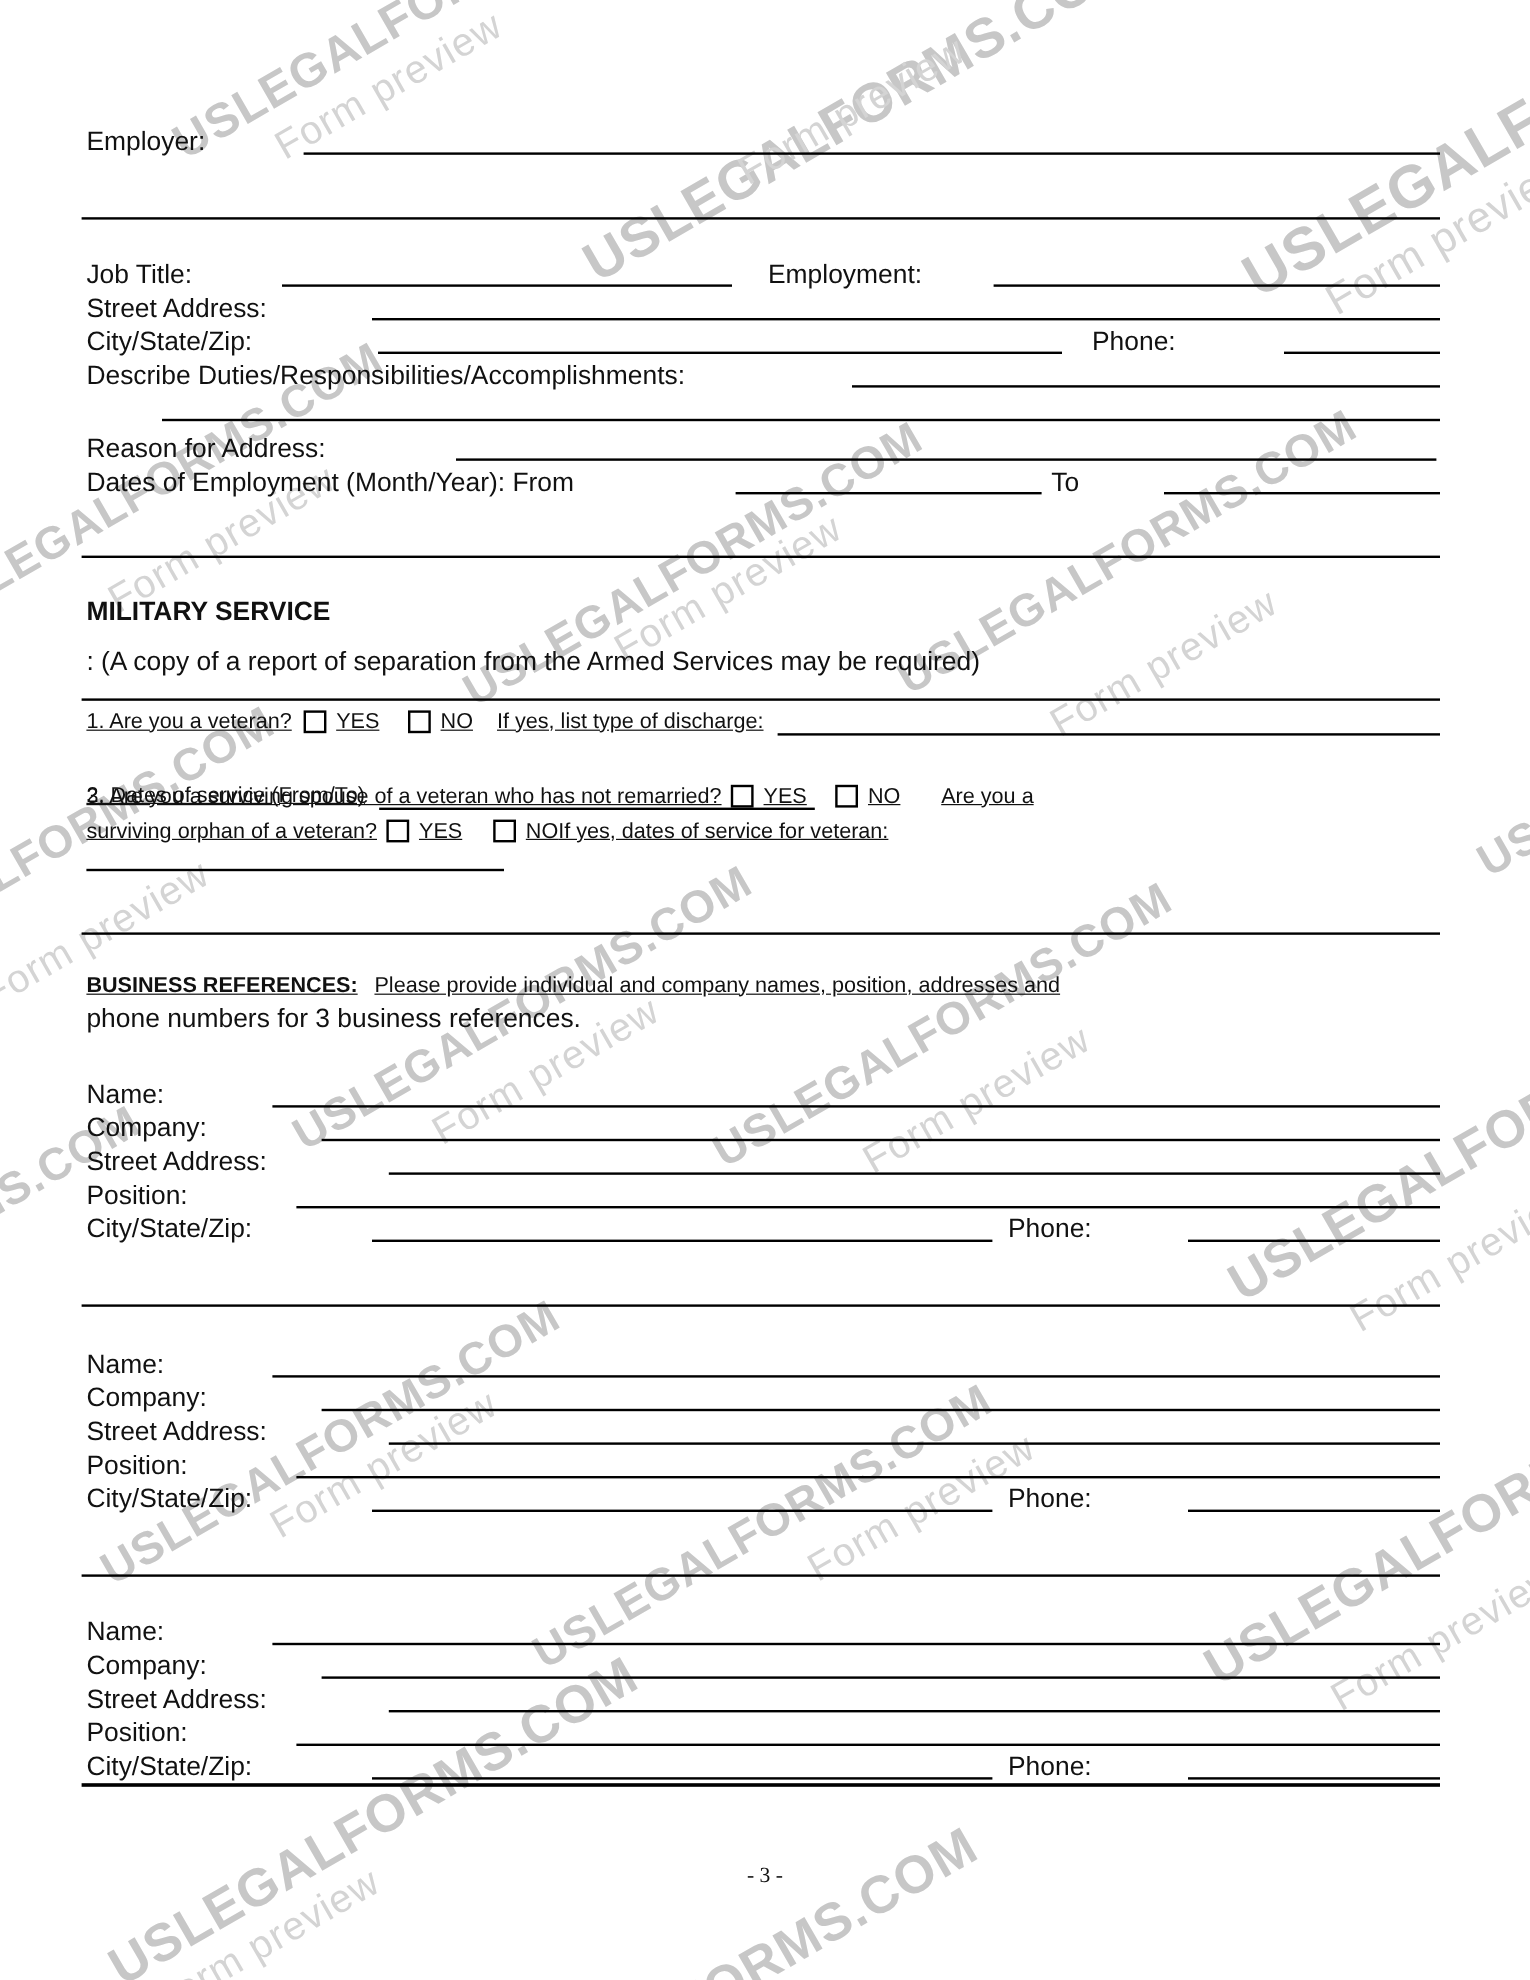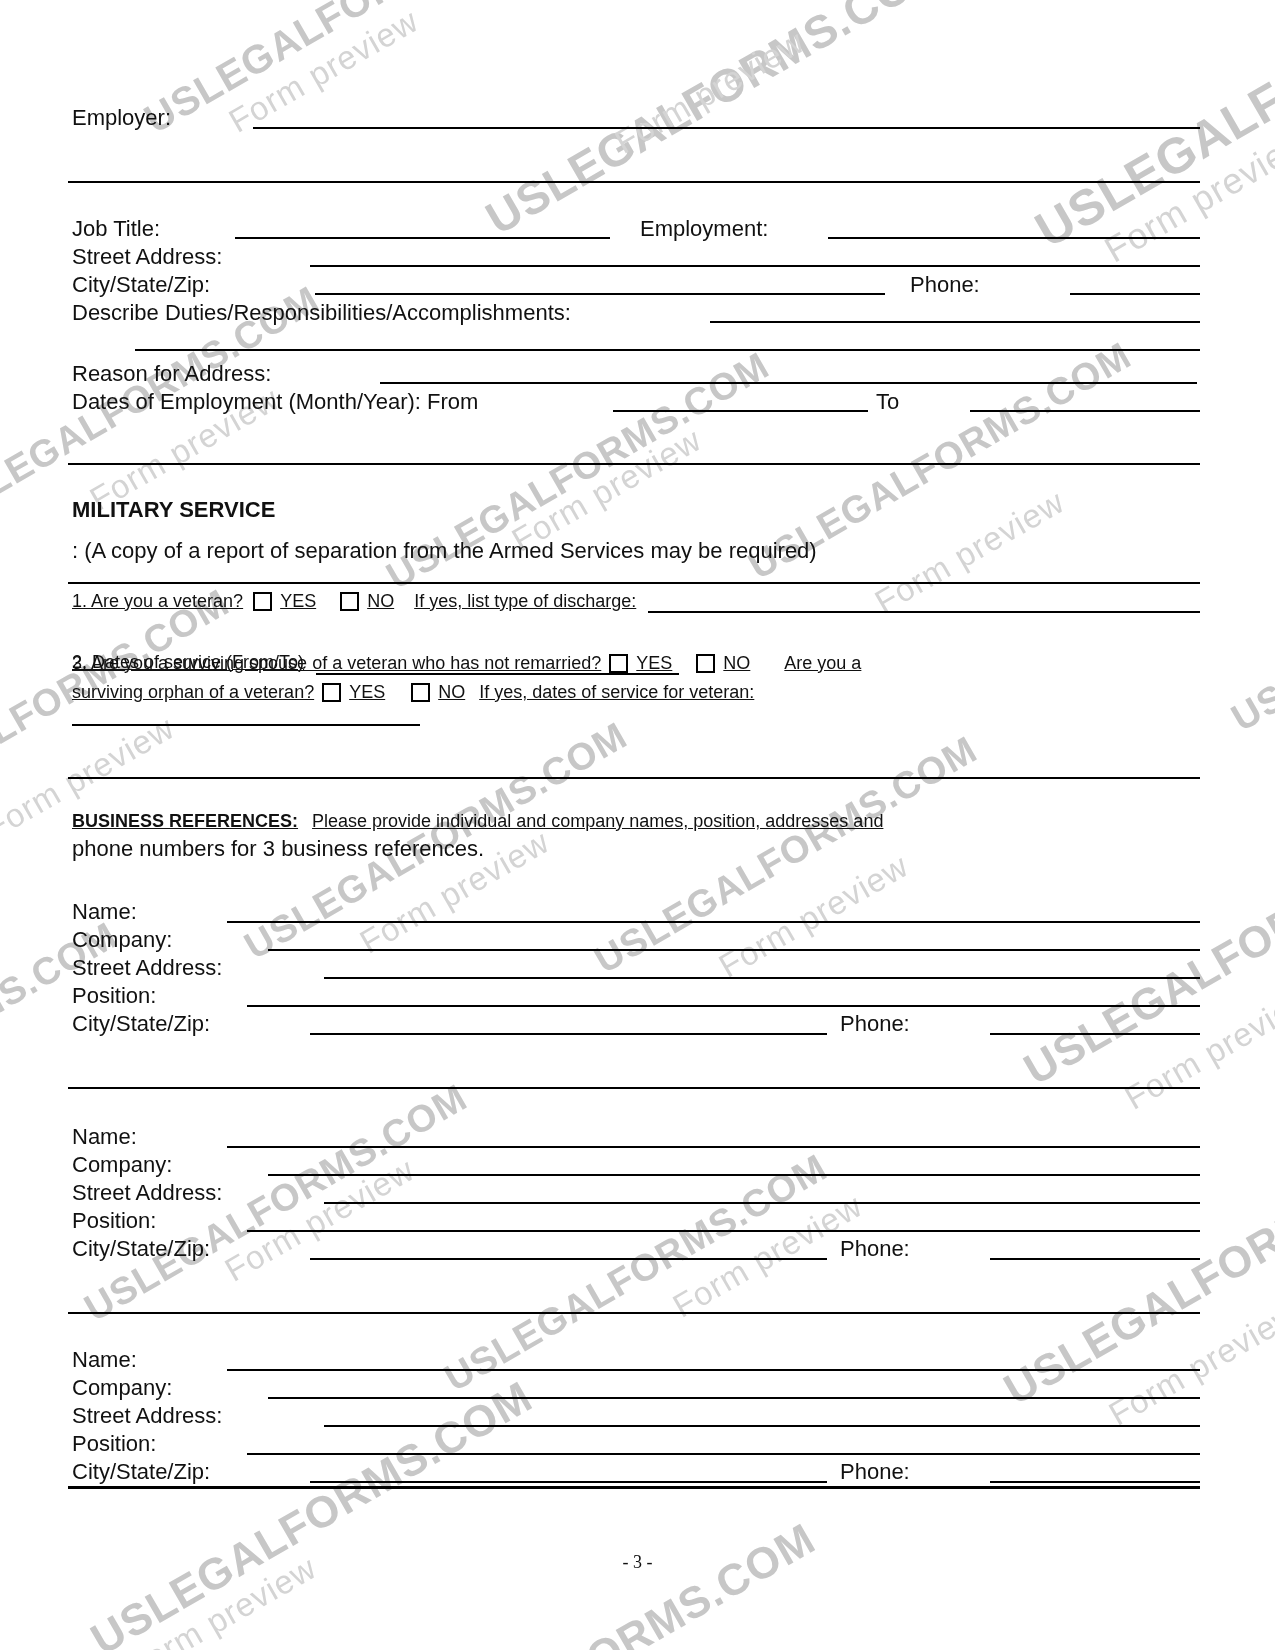--- a/index.html
+++ b/index.html
@@ -129,21 +129,21 @@
       <span style="margin-left:8px;">NO</span>
       <span style="margin-left:34px;">Are you a</span>
     </div>
 
     <div class="row" style="left:72px;top:679px;width:1128px;height:26px;">
       <span>surviving orphan of a veteran?</span>
       <span class="cb" style="margin-left:8px;"></span>
       <span style="margin-left:8px;">YES</span>
       <span class="cb" style="margin-left:26px;"></span>
       <span style="margin-left:8px;">NO</span>
-      <span style="margin-left:14px;">If yes, dates of service for veteran:</span>
+      <span style="">If yes, dates of service for veteran:</span>
     </div>
 
     <div class="hl" style="left:72px;top:724px;width:348px;"></div>
 
     <div class="hl" style="left:68px;top:777px;width:1132px;"></div>
 
     <div class="row" style="left:72px;top:808px;width:1128px;height:26px;">
       <span class="b">BUSINESS REFERENCES:</span>
       <span style="margin-left:14px;">Please provide individual and company names, position, addresses and</span>
     </div>

